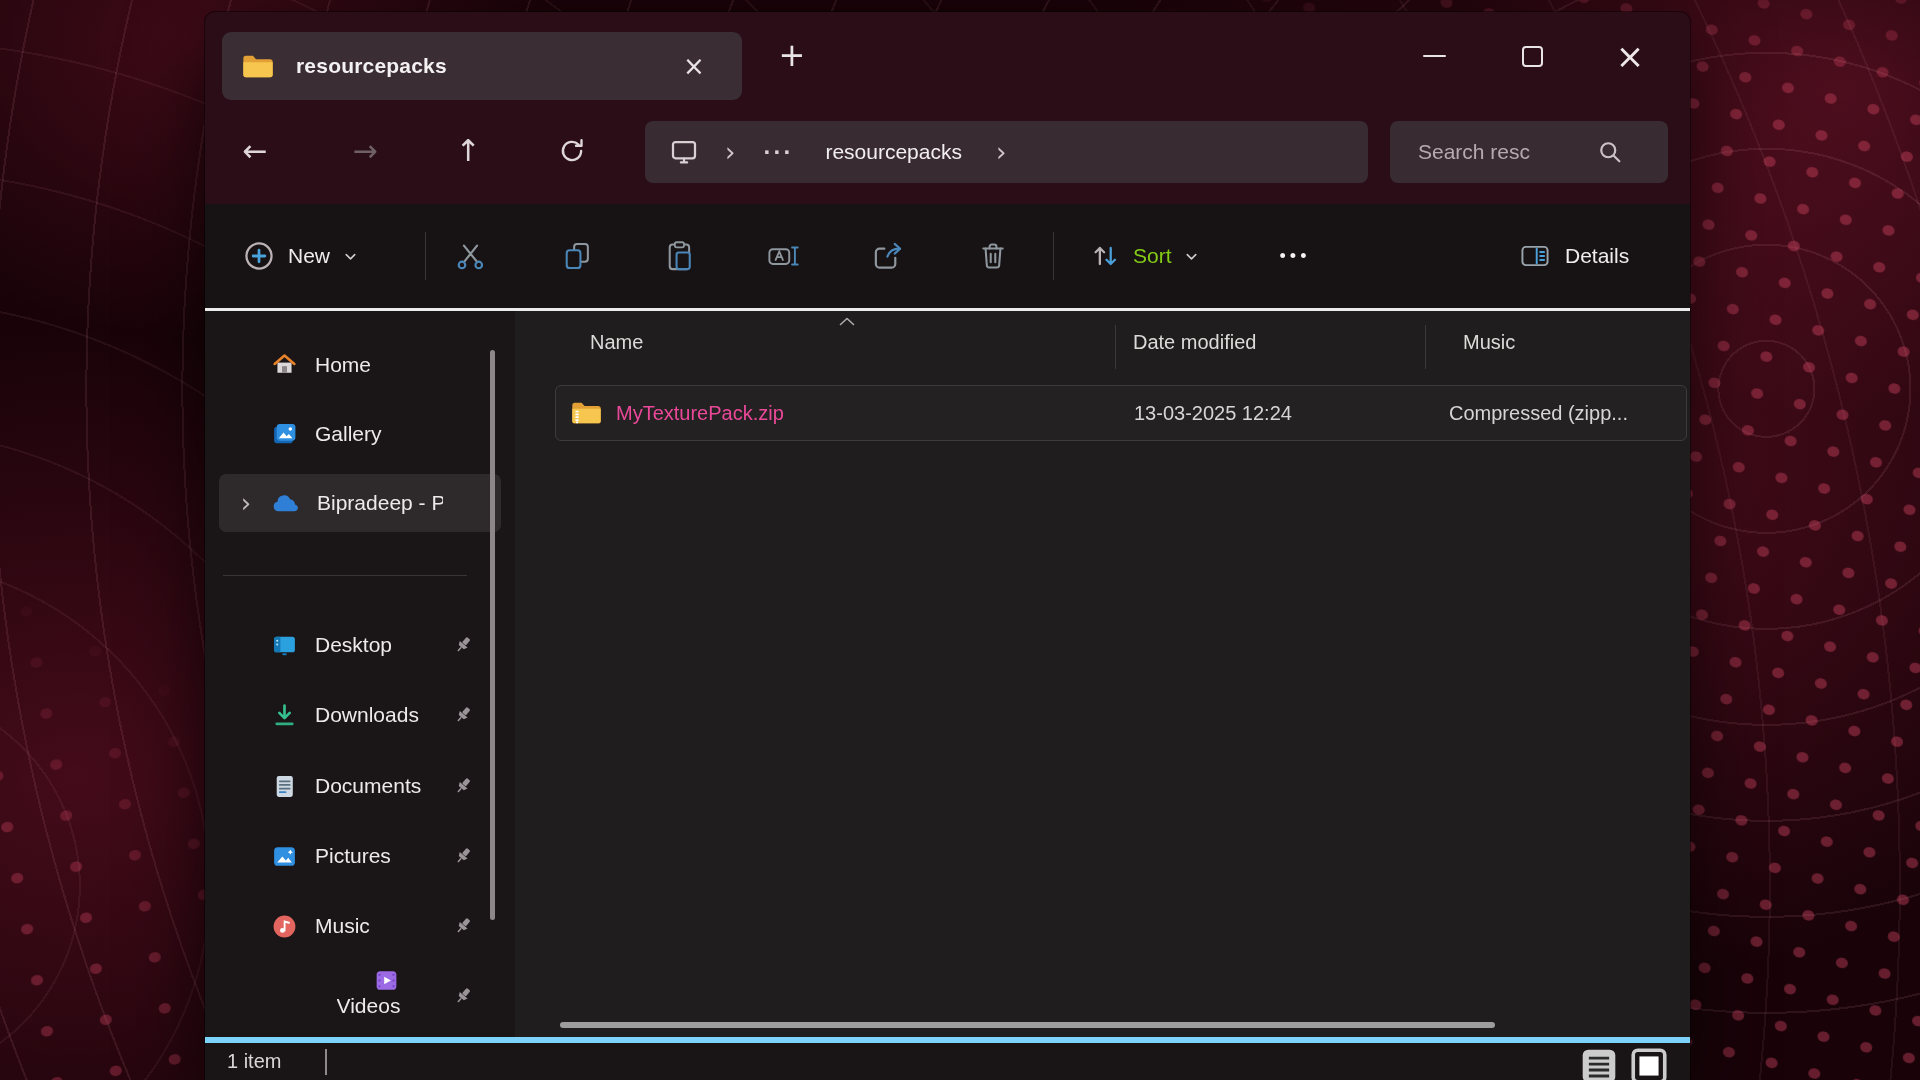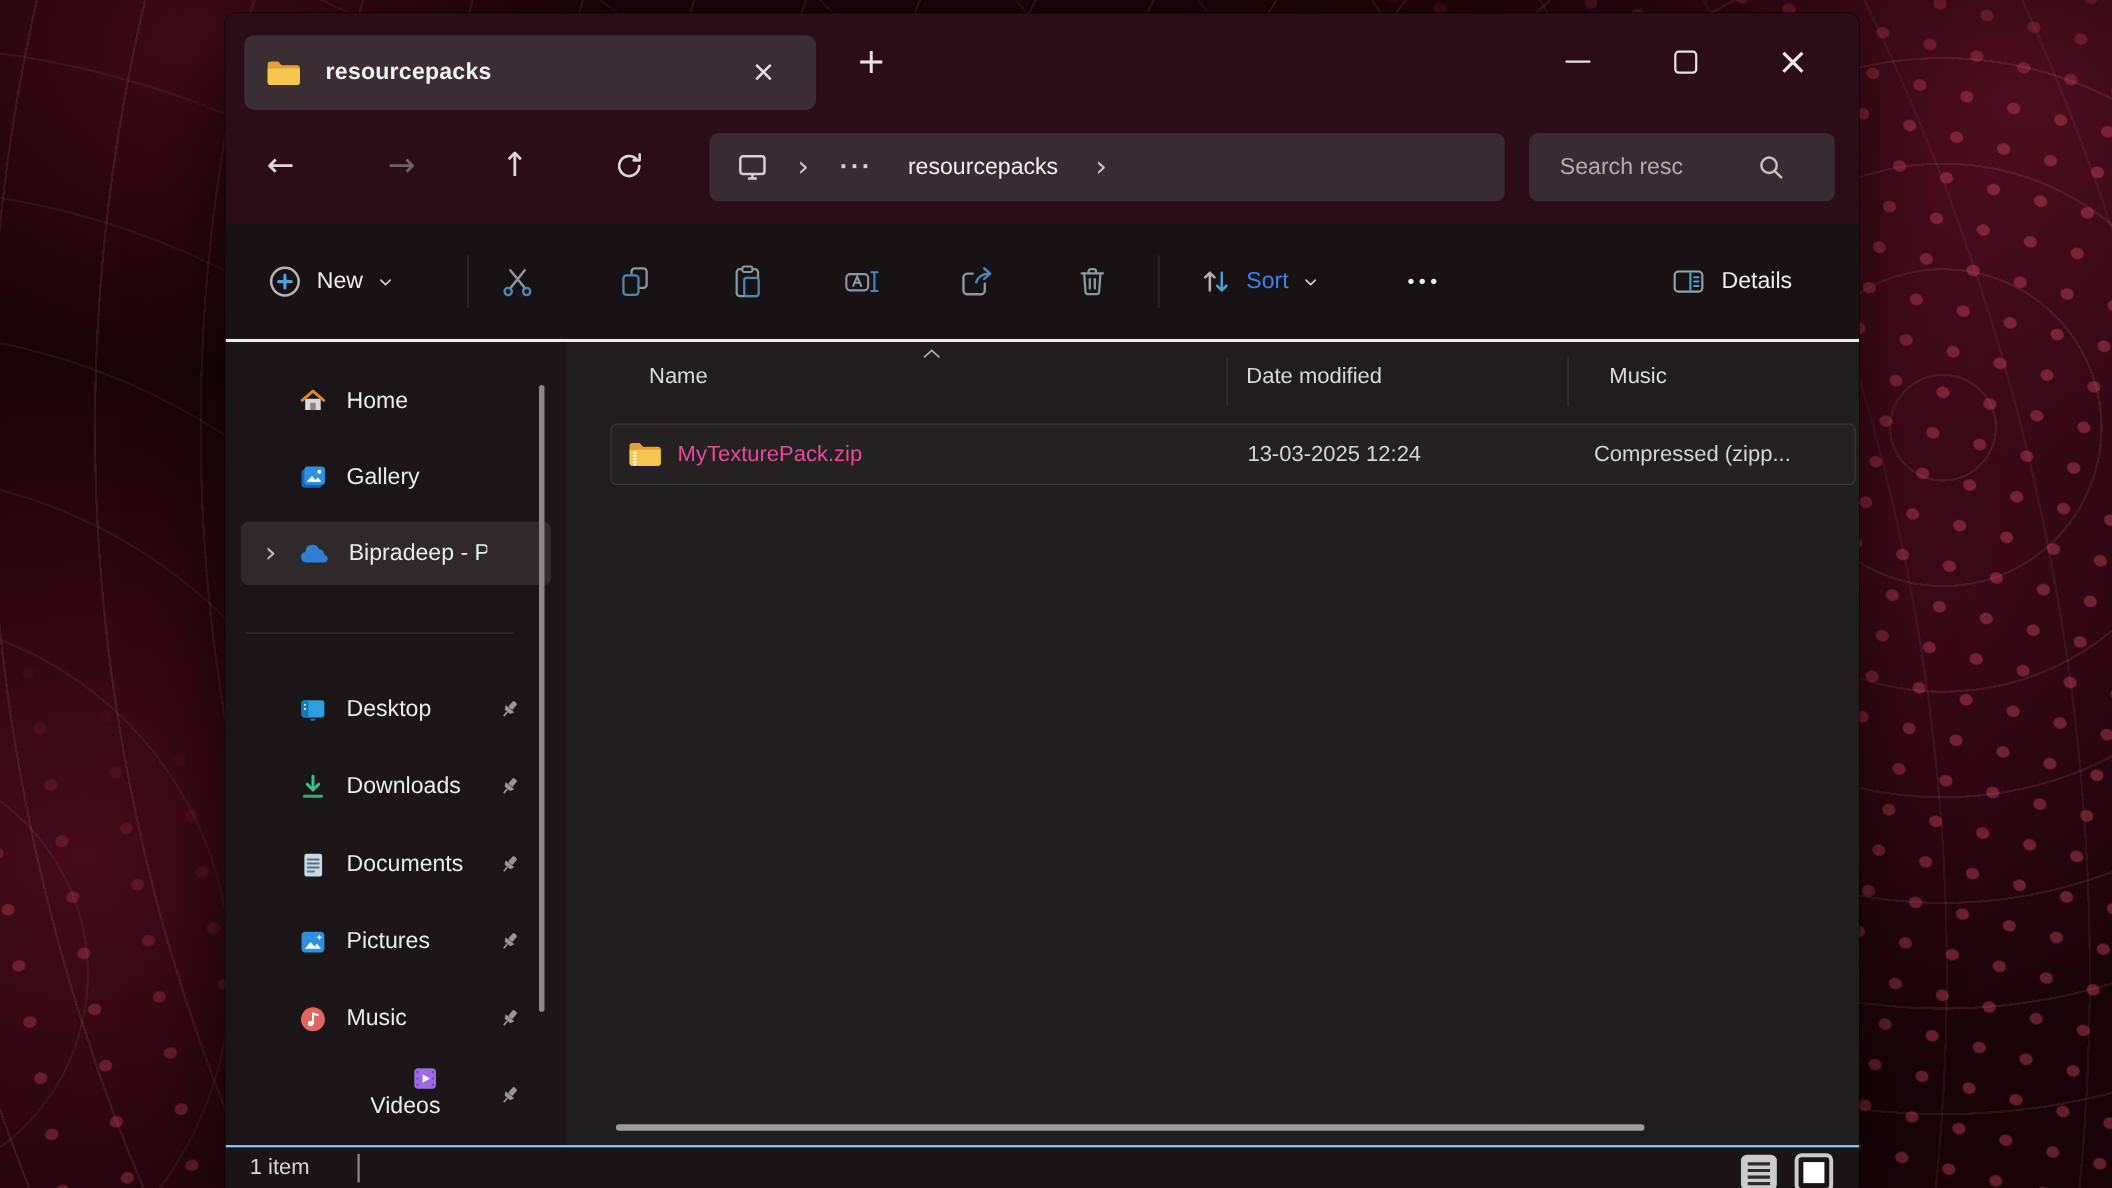--- a/index.html
+++ b/index.html
@@ -75,21 +75,21 @@
   
   .toolbar{position:relative;height:104px;background:#171213;}
   .tb-btn{position:absolute;top:26px;height:52px;display:flex;align-items:center;justify-content:center;border-radius:6px;}
   .btn-new{left:24px;padding:0 14px;gap:13px;}
   .btn-new .lbl{font-size:21px;color:#f0ecee;}
   .tb-divider{position:absolute;top:28px;width:1px;height:48px;background:#393335;}
   .div1{left:220px;} .div2{left:848px;}
   .ico-btn{width:52px;height:52px;}
   .b-cut{left:239px;} .b-copy{left:346px;} .b-paste{left:449px;} .b-rename{left:552px;} .b-share{left:657px;} .b-delete{left:762px;}
   .btn-sort{left:872px;padding:0 12px;gap:12px;}
-  .btn-sort .lbl{font-size:21px;color:#3b82f6;}
+  .btn-sort .lbl{font-size:21px;color:#84cc16;}
   .btn-more{left:1058px;width:64px;}
   .btn-more span{font-size:18px;color:#f4f1f2;letter-spacing:4px;}
   .btn-details{left:1300px;padding:0 14px;gap:14px;}
   .btn-details .lbl{font-size:21px;color:#f0ecee;}
 
   .white-sep{height:3px;background:#ececec;}
 
   
   .main{position:absolute;top:299px;bottom:37px;left:0;right:0;display:flex;}
   .sidebar{position:relative;width:310px;background:#1a1516;flex:0 0 auto;}
@@ -112,21 +112,21 @@
   .cd1{left:600px;} .cd2{left:910px;}
   .file-row{position:absolute;left:40px;top:74px;width:1132px;height:56px;border:1px solid #3e3b3b;border-radius:6px;
     background:rgba(255,255,255,.02);display:flex;align-items:center;box-sizing:border-box;}
   .row-ico{margin-left:15px;display:flex;}
   .row-name{margin-left:14px;font-size:20px;color:#ec4899;}
   .row-date{position:absolute;left:578px;font-size:20px;color:#d8d4d5;}
   .row-type{position:absolute;left:893px;font-size:20px;color:#d8d4d5;white-space:nowrap;overflow:hidden;max-width:230px;}
   .h-scrollbar{position:absolute;left:45px;bottom:15px;width:935px;height:6px;background:#9d9d9d;border-radius:3px;}
 
   
-  .statusbar{position:absolute;left:0;right:0;bottom:0;height:37px;background:#191415;border-top:2px solid #7dd3fc;
+  .statusbar{position:absolute;left:0;right:0;bottom:0;height:37px;background:#191415;border-top:6px solid #7dd3fc;
     display:flex;align-items:center;}
   .status-count{margin-left:22px;font-size:20px;color:#dad6d7;}
   .status-div{width:2px;height:26px;background:#8f898b;margin-left:44px;}
   .view-toggles{position:absolute;right:22px;top:5px;display:flex;gap:12px;}
   .view-btn{width:38px;height:44px;display:flex;align-items:flex-start;justify-content:center;}
 
   svg{display:block;}
 </style>
 </head>
 <body>

